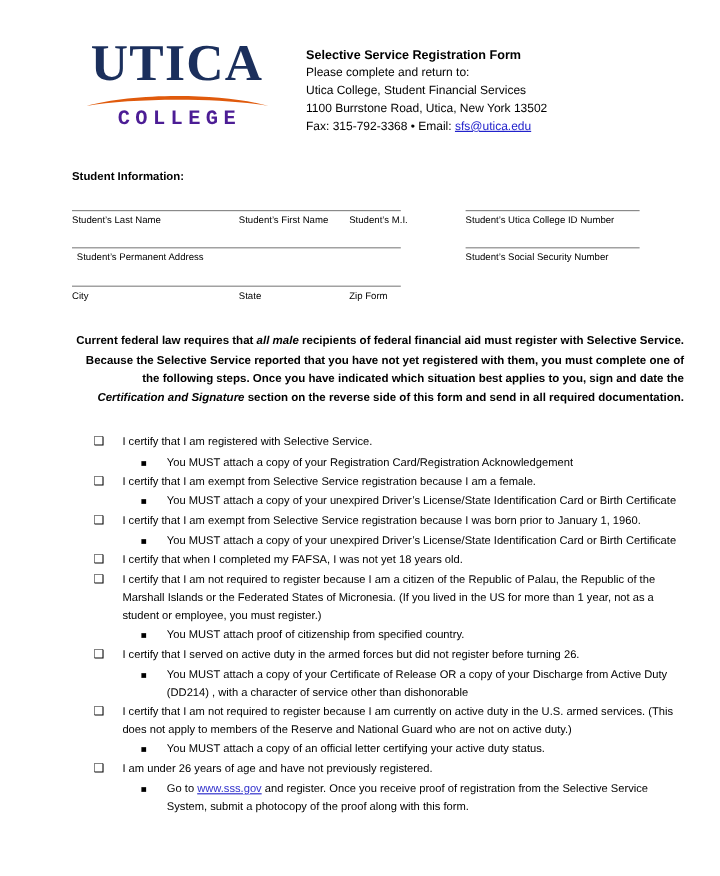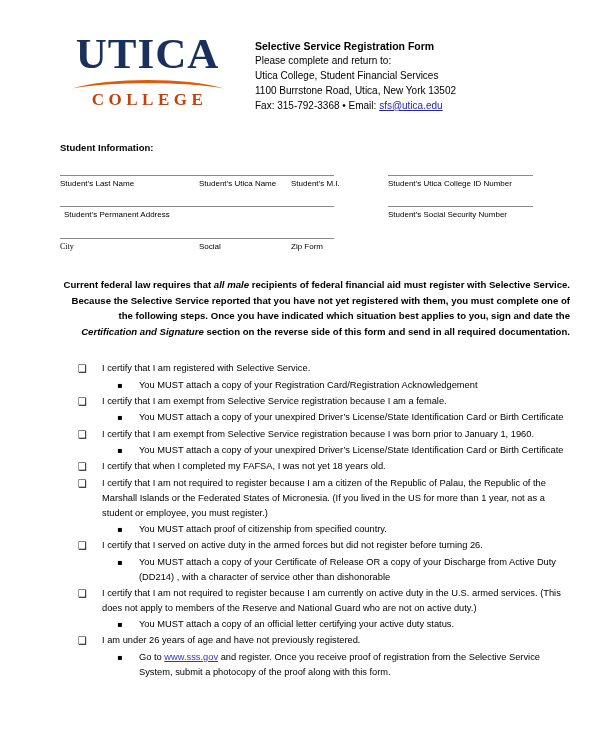--- a/index.html
+++ b/index.html
@@ -49,25 +49,25 @@
     text-align: center;
   }
   .logo-swoosh {
     margin: 1px auto 0;
     width: 152px;
     height: 13px;
     overflow: hidden;
   }
   .logo-swoosh svg { display: block; }
   .logo-college {
-    font-family: Liberation Serif, serif;
+    font-family: Liberation Mono, monospace;
     font-weight: bold;
     font-size: 17px;
     letter-spacing: 4.5px;
-    color: #c2410c;
+    color: #4c1d95;
     text-align: center;
     margin-top: 1px;
     padding-left: 4px;
   }
 
   .header-text {
     flex: 1;
     text-align: left;
     padding-top: 9px;
     padding-left: 20px;
@@ -116,21 +116,21 @@
     font-size: 8px;
     margin-top: 3px;
     line-height: 1.3;
   }
   .labels.single { display: block; }
 
   .lbl-last   { flex: 0 0 139px; }
   .lbl-first  { flex: 0 0 92px; }
   .lbl-mi     { flex: 0 0 auto; }
 
-  .lbl-city   { flex: 0 0 139px; font-family: Liberation Serif, serif; }
+  .lbl-city   { flex: 0 0 139px; }
   .lbl-state  { flex: 0 0 92px; }
   .lbl-zip    { flex: 0 0 auto; }
 
   .lbl-indent { padding-left: 4px; }
 
   .row-gap-1 { margin-bottom: 17px; }
   .row-gap-2 { margin-bottom: 17px; }
 
   
   .notice {
@@ -214,21 +214,21 @@
 
     <div class="section-label">Student Information:</div>
 
     <div class="field-grid">
 
       <div class="field-row row-gap-1">
         <div class="col-left">
           <div class="rule"></div>
           <div class="labels">
             <span class="lbl-last">Student’s Last Name</span>
-            <span class="lbl-first">Student’s Utica Name</span>
+            <span class="lbl-first">Student’s First Name</span>
             <span class="lbl-mi">Student’s M.I.</span>
           </div>
         </div>
         <div class="col-right">
           <div class="rule"></div>
           <div class="labels single">
             <span>Student’s Utica College ID Number</span>
           </div>
         </div>
       </div>
@@ -246,21 +246,21 @@
             <span>Student’s Social Security Number</span>
           </div>
         </div>
       </div>
 
       <div class="field-row">
         <div class="col-left">
           <div class="rule"></div>
           <div class="labels">
             <span class="lbl-city">City</span>
-            <span class="lbl-state">Social</span>
+            <span class="lbl-state">State</span>
             <span class="lbl-zip">Zip Form</span>
           </div>
         </div>
       </div>
 
     </div>
   </div>
 
   <div class="notice"><span>Current federal law requires that </span><em>all male</em><span> recipients of federal financial aid must register with Selective Service. Because the Selective Service reported that you have not yet registered with them, you must complete one of the following steps. Once you have indicated which situation best applies to you, sign and date the </span><em>Certification and Signature</em><span> section on the reverse side of this form and send in all required documentation.</span></div>
 

